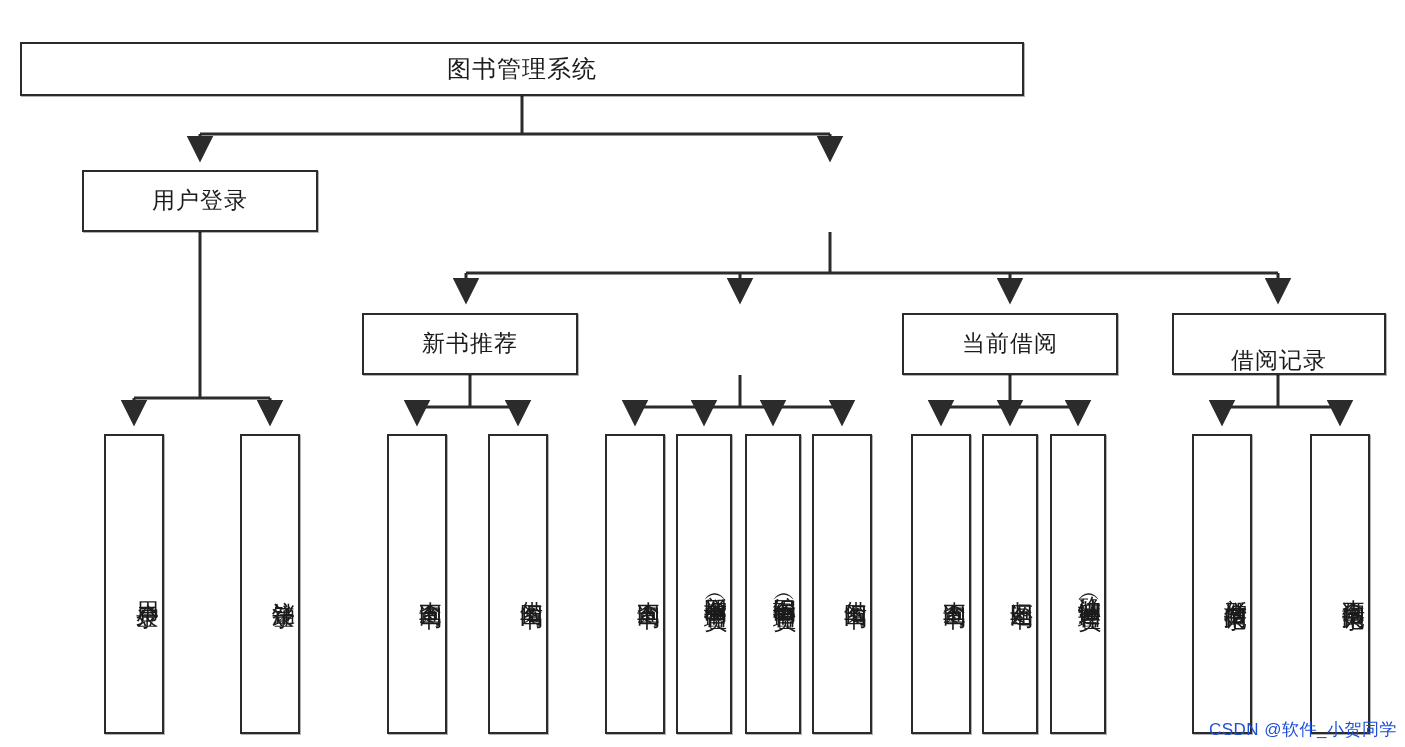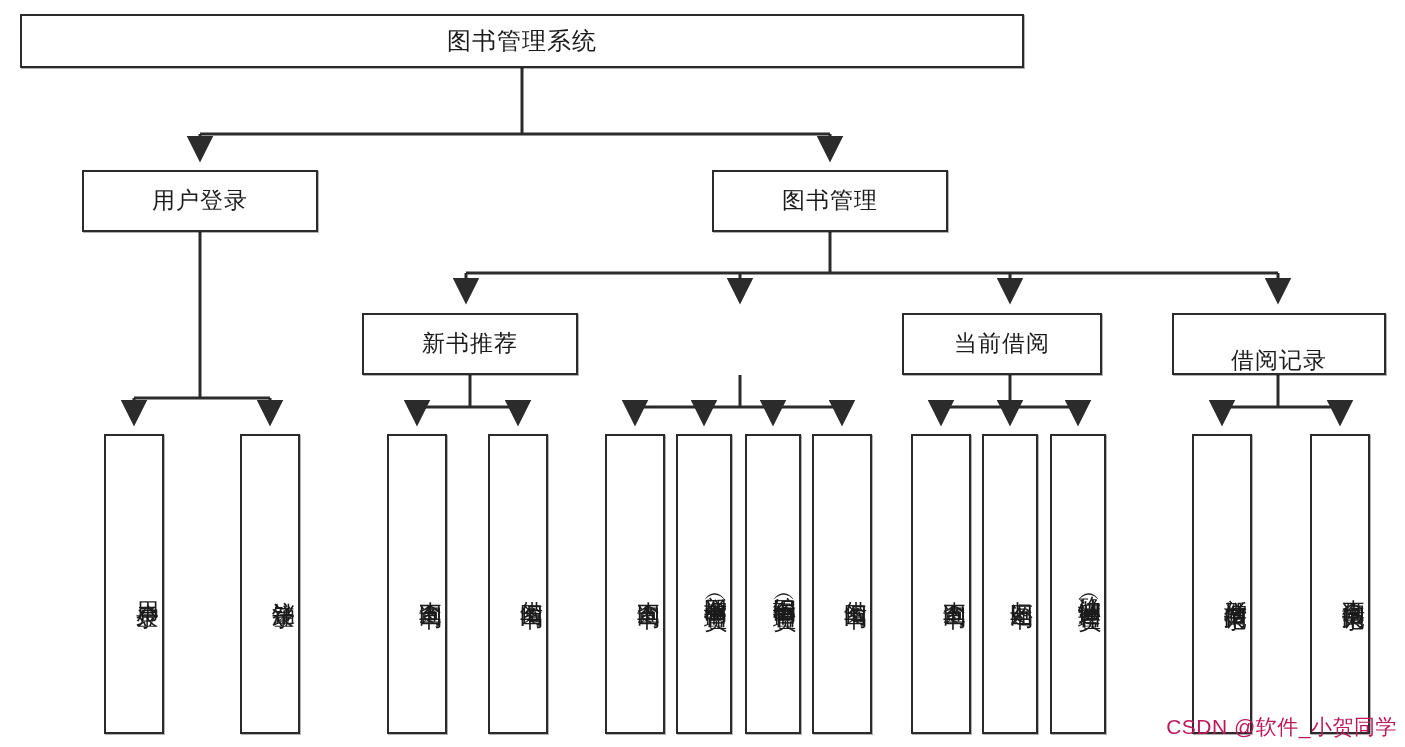--- a/index.html
+++ b/index.html
@@ -36,42 +36,43 @@
     color: #1b1b1b;
     box-shadow: 1px 1px 0 rgba(0,0,0,0.30);
   }
   .node.horiz {
     font-size: 23px;
     letter-spacing: 1px;
     line-height: 1.1;
   }
   .node.root {
     font-size: 24px;
+    margin-top: 28px;
   }
   .node.vert {
     writing-mode: vertical-rl;
     text-orientation: upright;
     font-size: 23px;
     line-height: 1.22;
     letter-spacing: 2px;
     align-items: flex-start;
     justify-content: center;
     padding-top: 6px;
   }
   .node.vert .vlabel {
     writing-mode: vertical-rl;
     text-orientation: upright;
     white-space: nowrap;
   }
   .watermark {
     position: absolute;
     right: 8px;
     bottom: 6px;
-    font-size: 21px;
-    color: #be185d;
+    font-size: 17px;
+    color: #1d4ed8;
     letter-spacing: 0.5px;
     white-space: nowrap;
     user-select: none;
   }
 </style>
 </head>
 <body>
 
 <div id="canvas">
 
@@ -125,28 +126,25 @@
     </g>
   </svg>
 
   <div class="node root horiz" style="left:20px; top:14px; width:1004px; height:54px;">
     <span>图书管理系统</span>
   </div>
 
   <div class="node horiz" style="left:82px; top:170px; width:236px; height:62px;">
     <span>用户登录</span>
   </div>
-  <div class="node horiz" style="left:712px; top:170px; width:236px; height:62px;">
-    <span>图书管理</span>
-  </div>
 
   <div class="node horiz" style="left:362px; top:313px; width:216px; height:62px;">
     <span>新书推荐</span>
   </div>
-  <div class="node horiz" style="left:902px; top:313px; width:200px; height:62px;">
+  <div class="node horiz" style="left:902px; top:313px; width:216px; height:62px;">
     <span>当前借阅</span>
   </div>
   <div class="node horiz" style="left:1172px; top:313px; width:214px; height:62px;align-items:flex-end;">
     <span>借阅记录</span>
   </div>
 
   <div class="node vert" style="left:104px; top:434px; width:60px; height:300px;">
     <span class="vlabel">用户登录</span>
   </div>
   <div class="node vert" style="left:240px; top:434px; width:60px; height:300px;">

